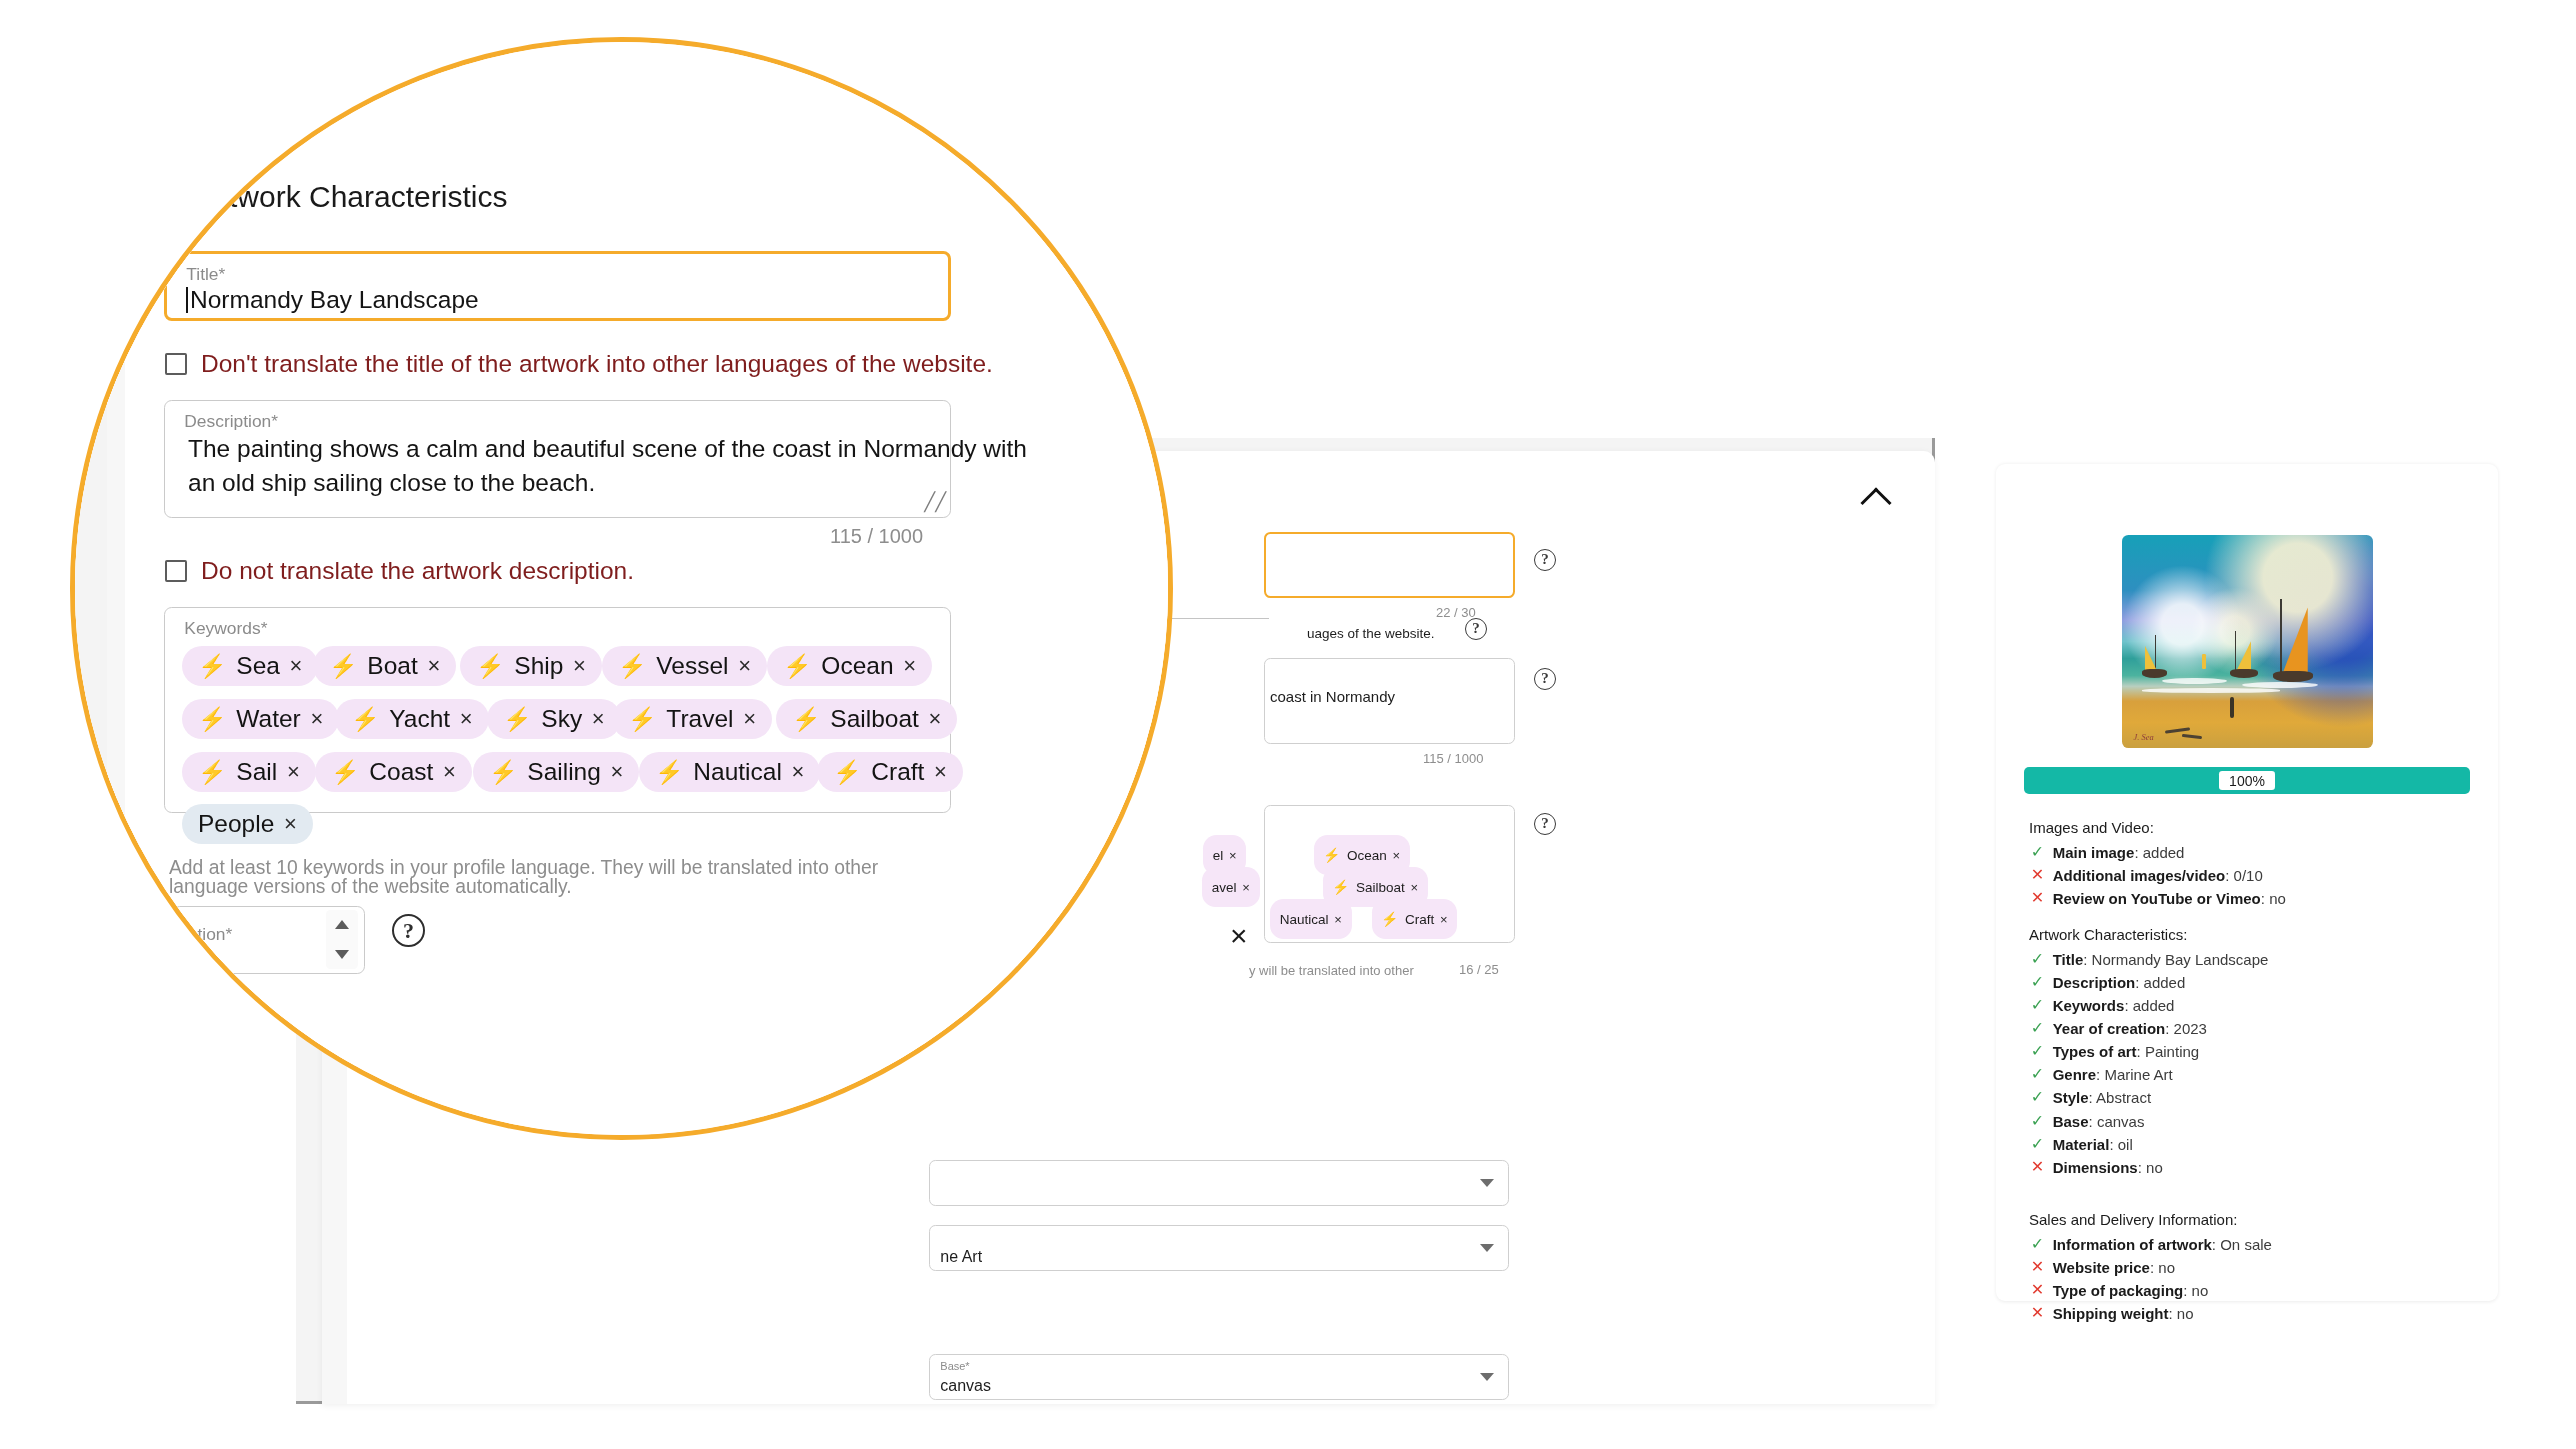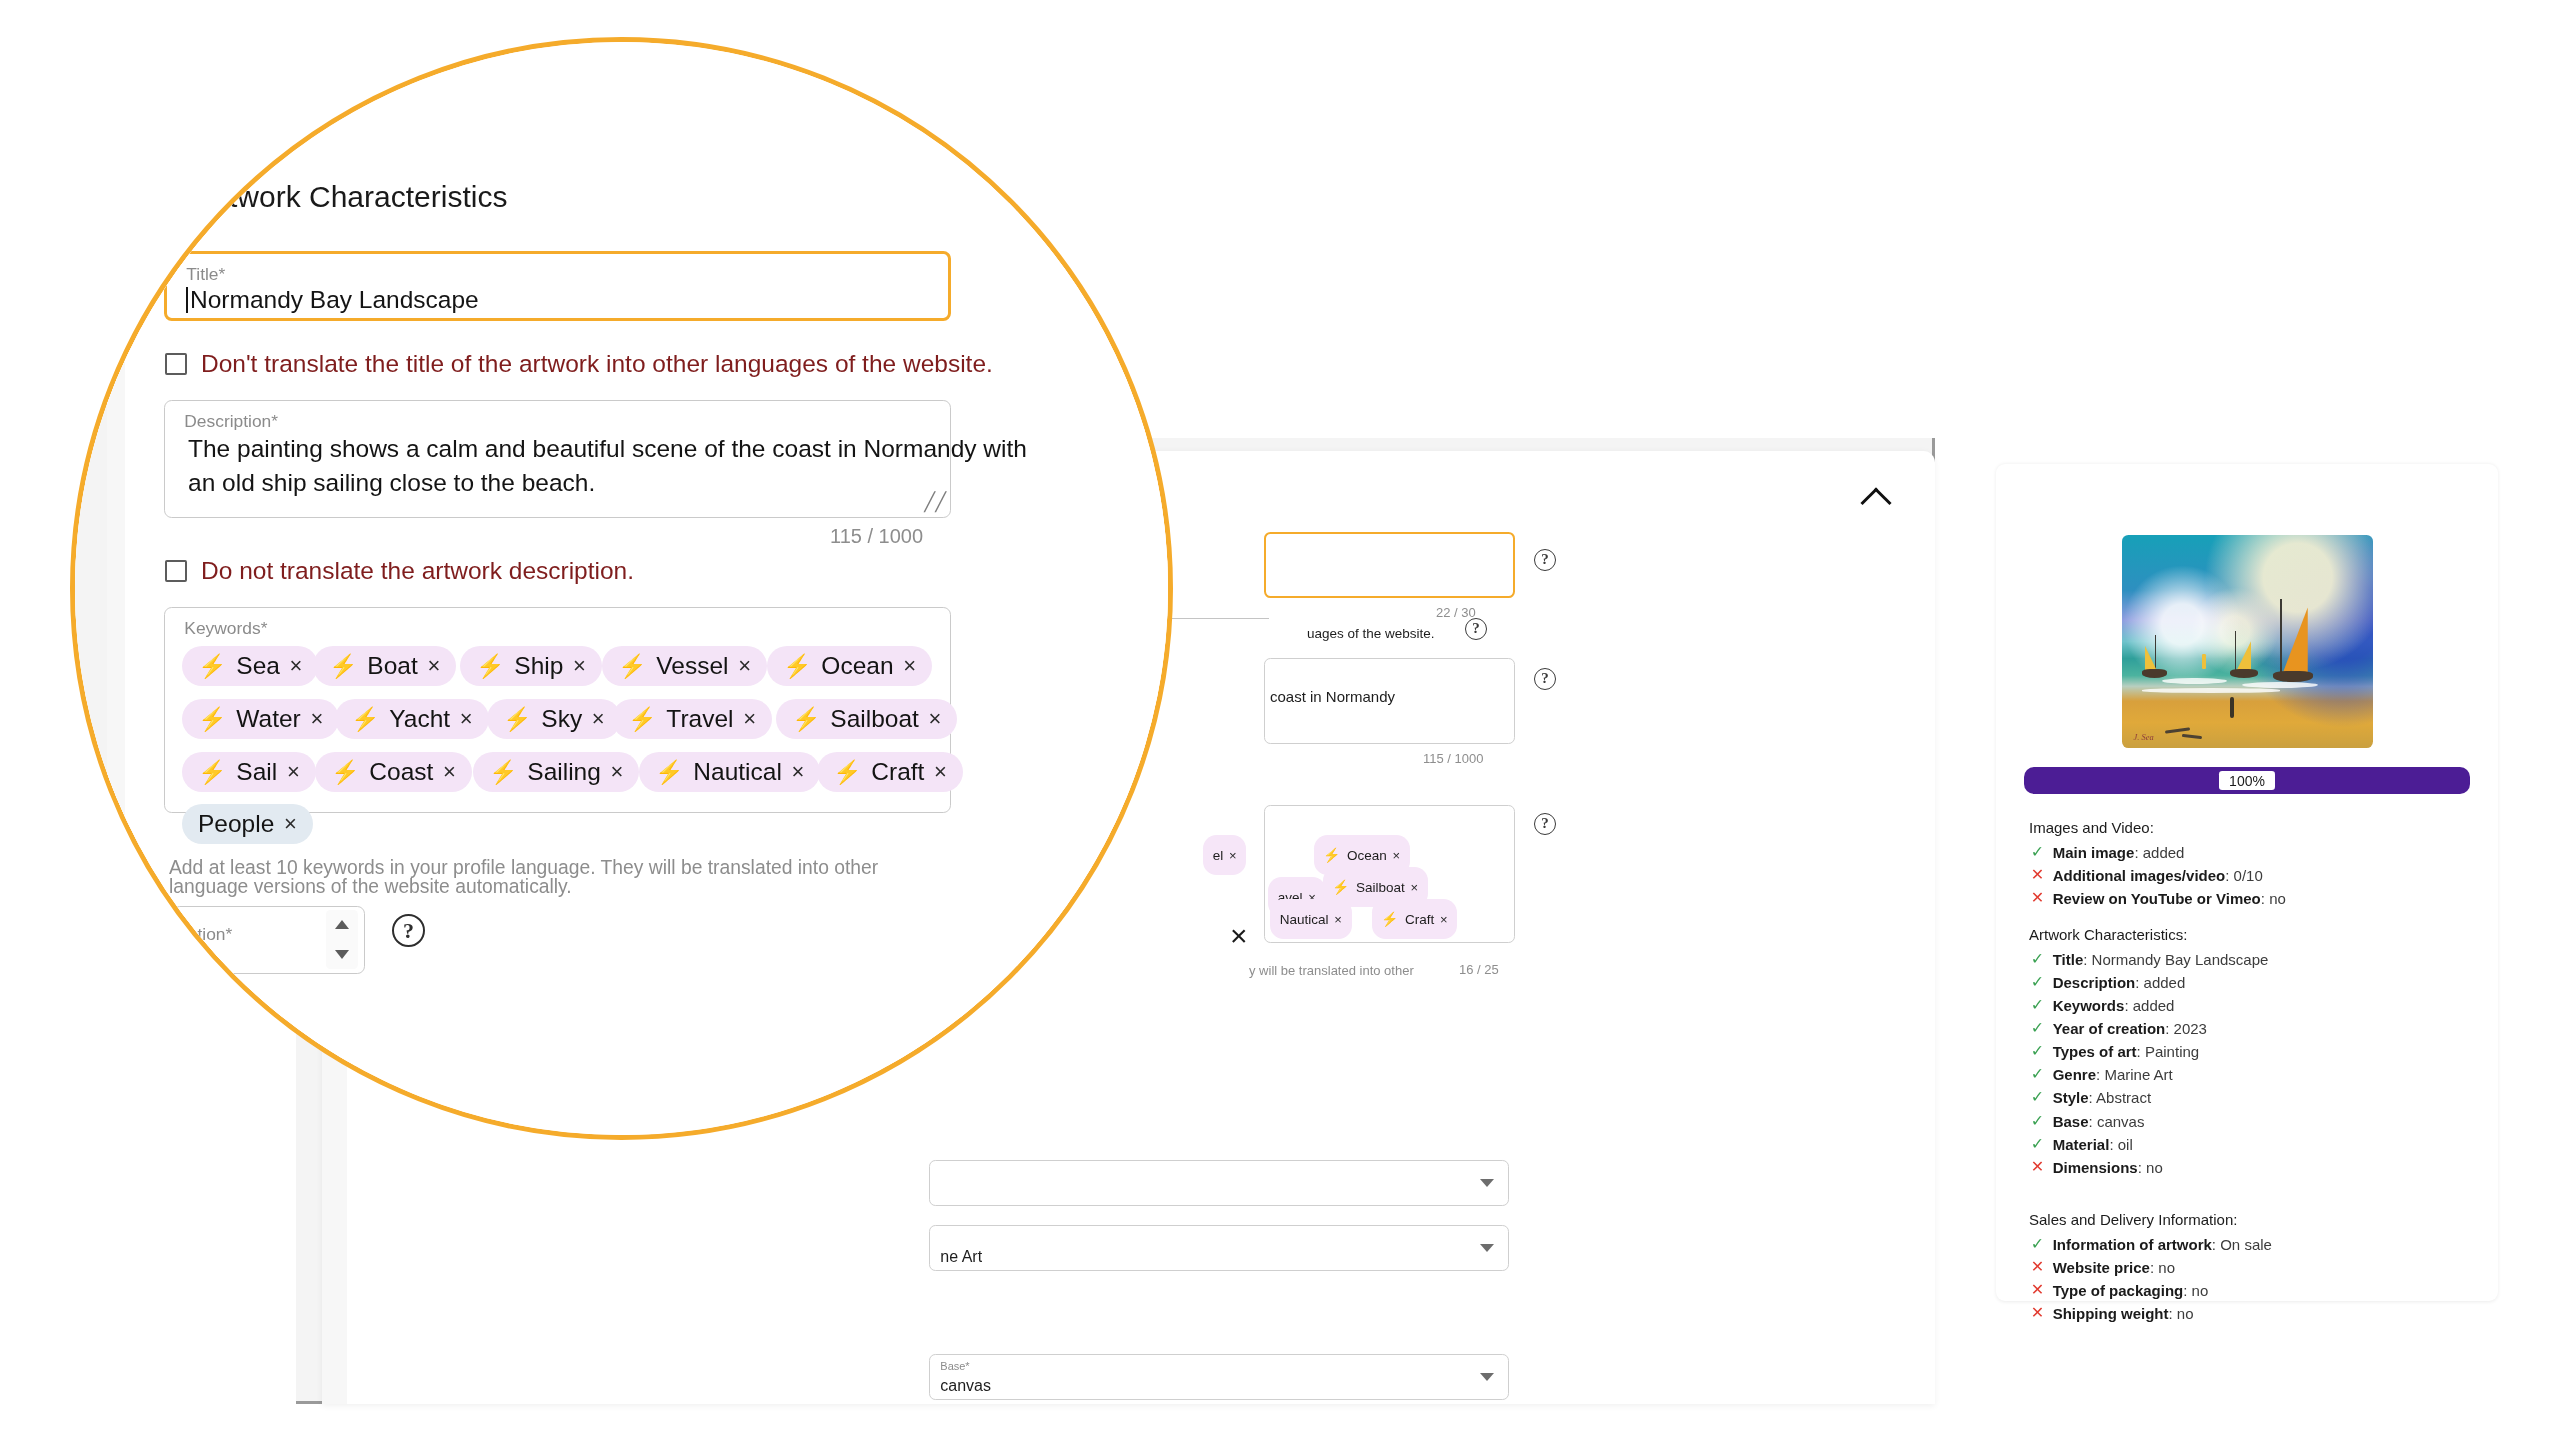--- a/index.html
+++ b/index.html
@@ -101,21 +101,21 @@
   }
   .sail { position:absolute; background:#e8941f; border-radius:1.3px; }
   .sail2 { position:absolute; background:#eec03a; border-radius:1.3px; }
   .mast { position:absolute; background:#3c3a34; }
   .hull { position:absolute; background:#4a3a2c; border-radius:40% 40% 60% 60%; }
   .foam { position:absolute; background:rgba(255,255,255,.8); border-radius:50%; }
   .sig  { position:absolute; left:11.6px; bottom:6.4px; font-size:8.4px; color:#8d3a3a;
           font-family:"Liberation Serif", serif; font-style:italic; }
   .progress-bar {
     position:absolute; left:28px; top:303px; width:446px; height:27px;
-    background:#4c1d95; border-radius:10px;
+    background:#14b8a6; border-radius:5px;
     display:flex; align-items:center; justify-content:center;
   }
   .progress-pill {
     background:#fff; border-radius:3.2px; padding:1.9px 10.3px;
     font-size:14px; color:#1a1a1a; font-weight:400;
   }
   .chk-block { position:absolute; left:33px; width:444px; }
   .chk-head { font-size:15px; color:#1b1b1b; margin-bottom:7px; }
   .chk-row { display:flex; align-items:flex-start; gap:7px; margin-bottom:3.9px; font-size:15px; line-height:1.28; }
   .mark { width:16.7px; flex:0 0 16.7px; text-align:center; font-size:16px; line-height:1.1; }
@@ -225,21 +225,21 @@
 
     <div class="bg-chip" style="left:1203px; top:835px;">
       <span class="ctext">el</span>
       <span class="xx">×</span>
     </div>
     <div class="bg-chip" style="left:1314px; top:835px;">
       <span class="bolt">⚡</span>
       <span>Ocean</span>
       <span class="xx">×</span>
     </div>
-    <div class="bg-chip" style="left:1268px; top:867px;margin-top:10px;">
+    <div class="bg-chip" style="left:1202px; top:867px;">
       <span>avel</span>
       <span class="xx">×</span>
     </div>
     <div class="bg-chip" style="left:1323px; top:867px;">
       <span class="bolt">⚡</span>
       <span>Sailboat</span>
       <span class="xx">×</span>
     </div>
     <div class="bg-chip" style="left:1270px; top:899px;">
       <span>Nautical</span>

